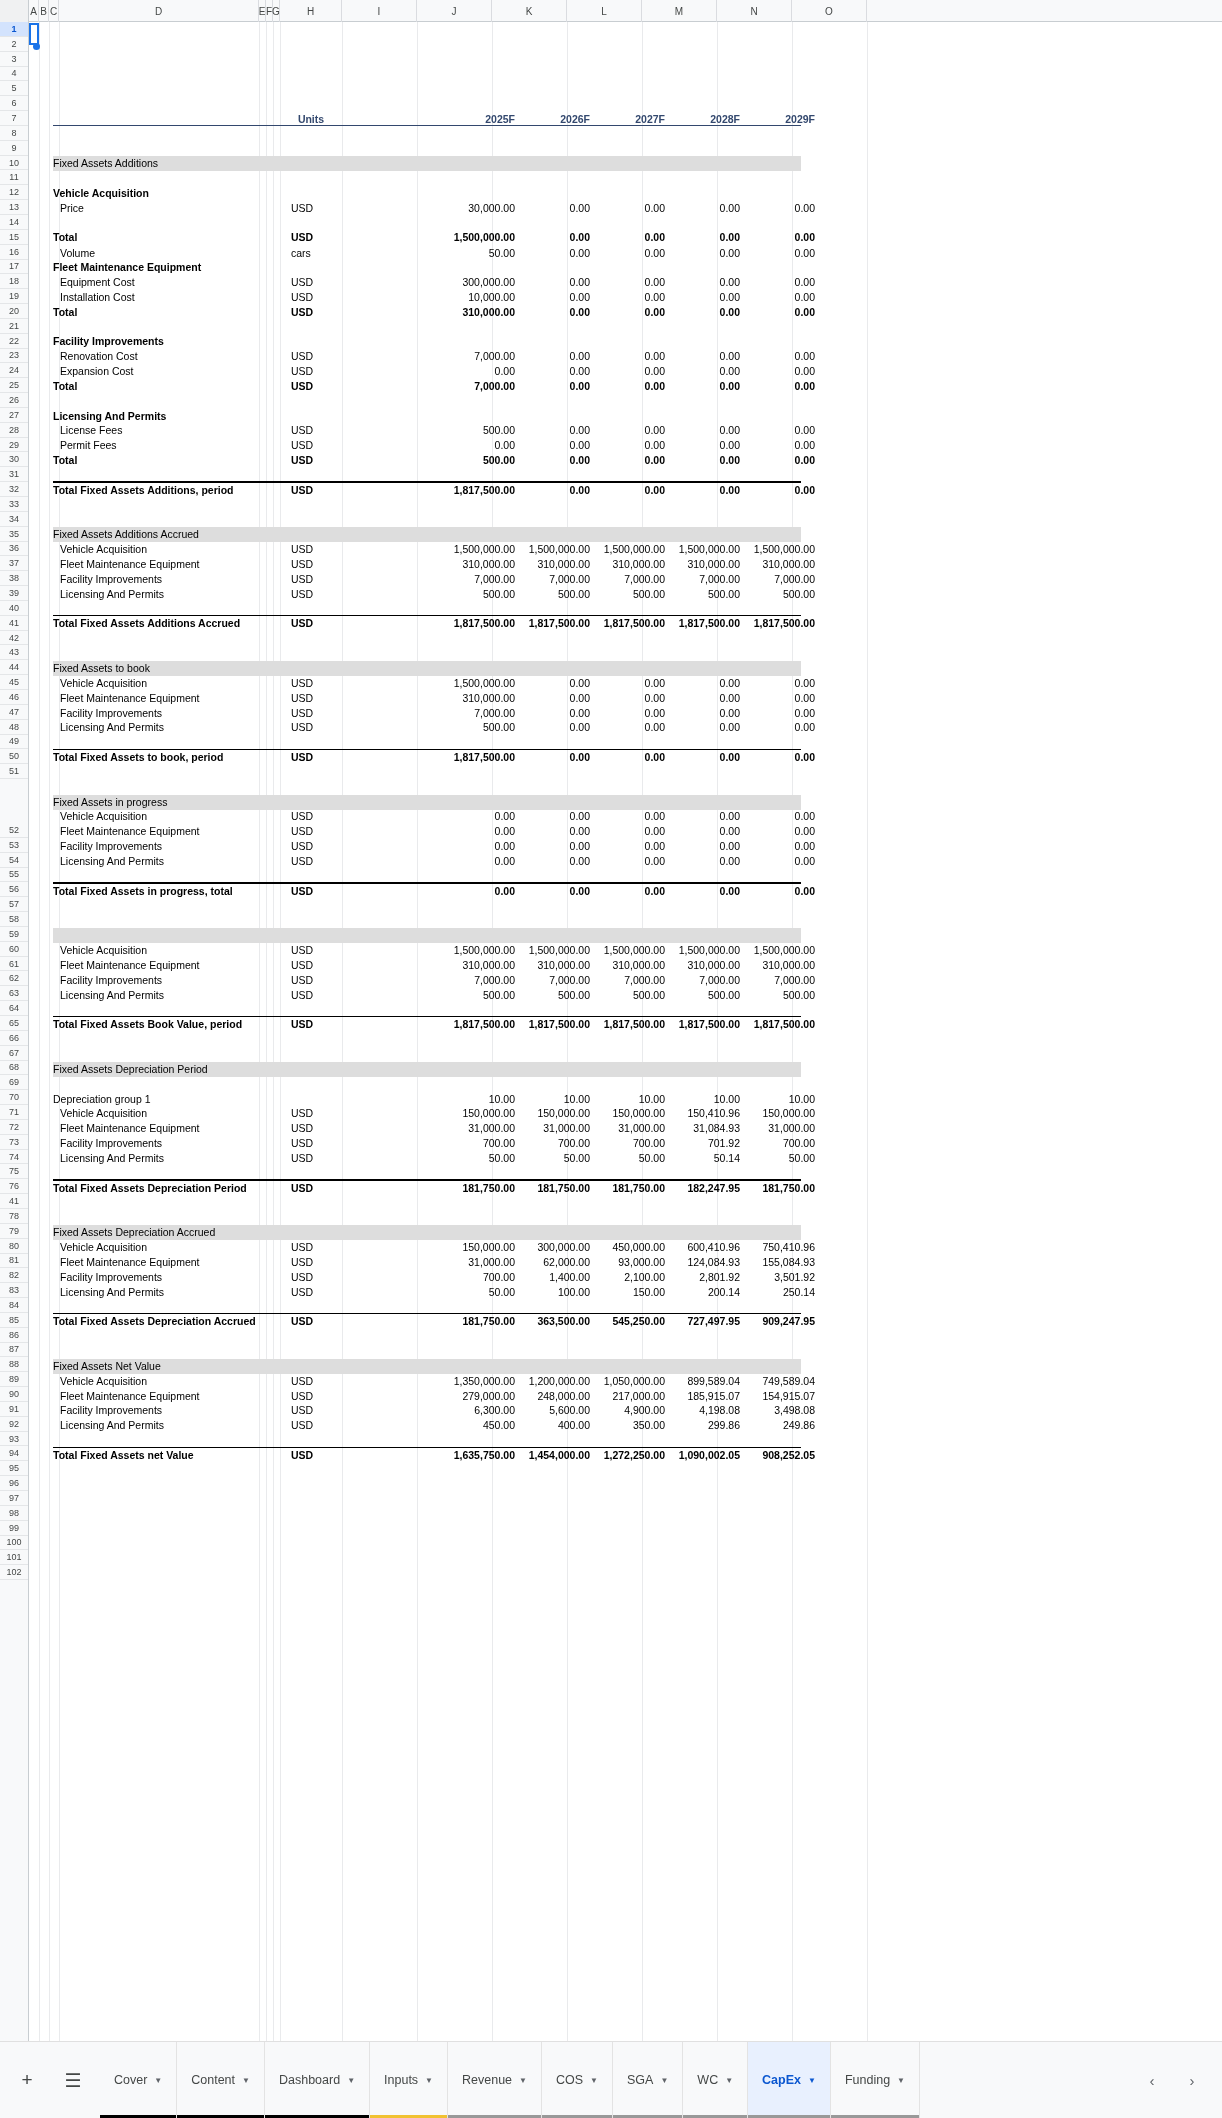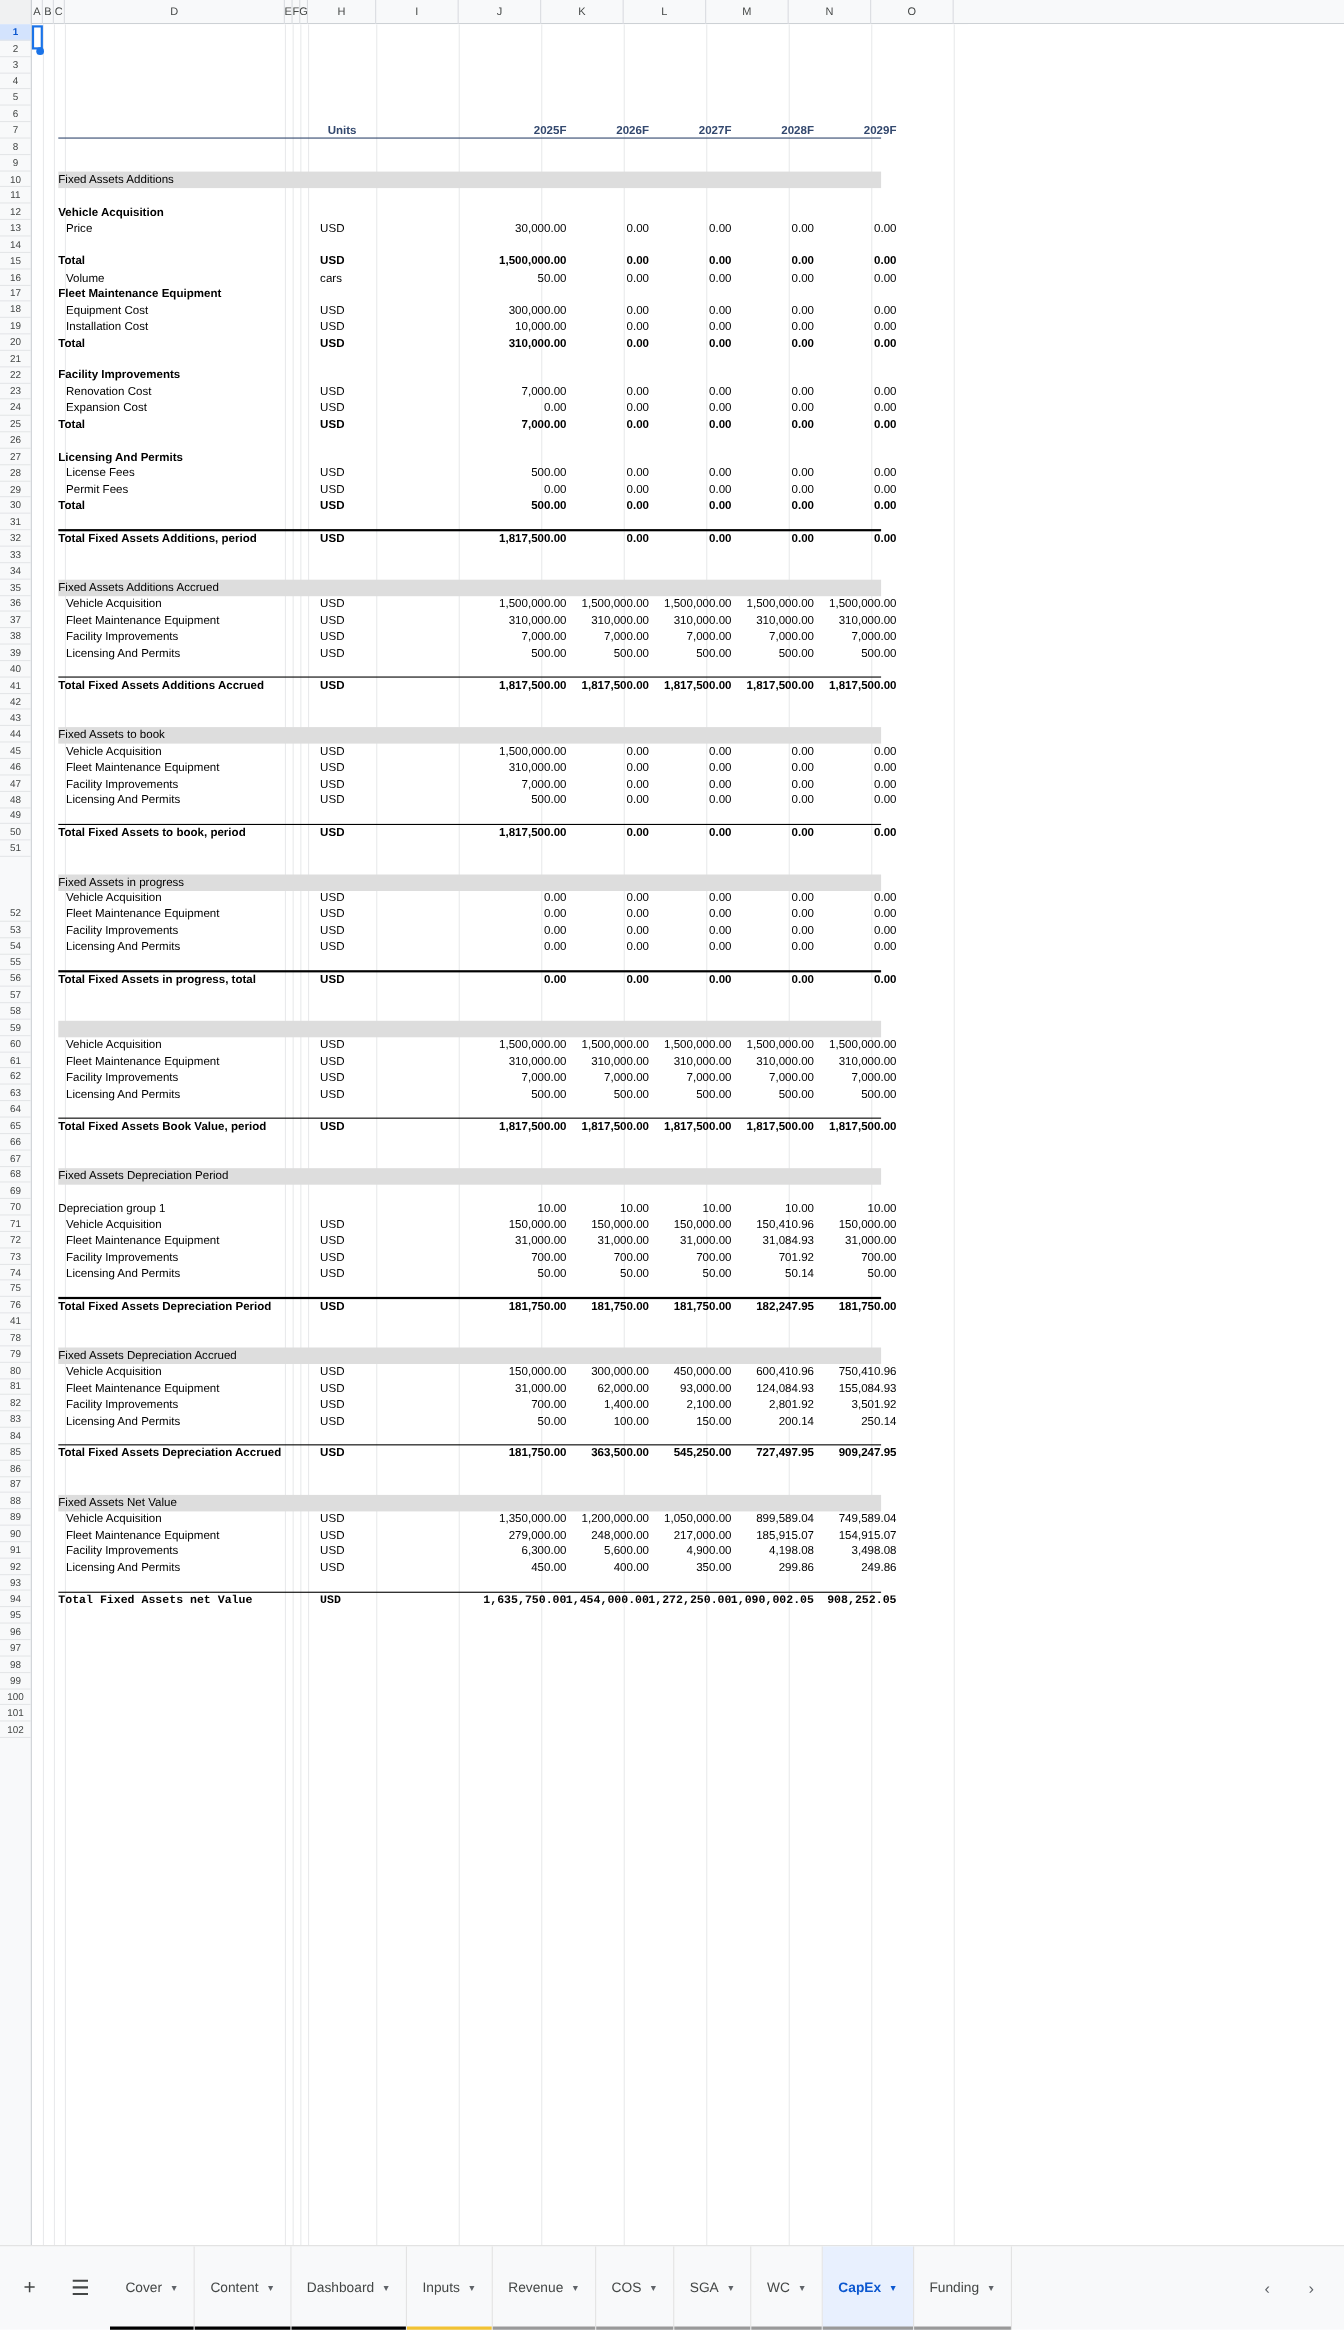--- a/index.html
+++ b/index.html
@@ -774,21 +774,21 @@
         <div class="row" style="top: 1395.9px;">
           <span class="lbl ind">Licensing And Permits</span>
           <span class="units">USD</span>
           <span class="num c2025">450.00</span>
           <span class="num c2026">400.00</span>
           <span class="num c2027">350.00</span>
           <span class="num c2028">299.86</span>
           <span class="num c2029">249.86</span>
         </div>
         <div class="brule" style="top: 1424.6px;"></div>
-        <div class="row" style="top: 1425.6px; font-family: Liberation Mono, monospace;">
+        <div class="row" style="top: 1425.6px;">
           <span class="lbl bold">Total Fixed Assets net Value</span>
           <span class="units bold">USD</span>
           <span class="num c2025 bold">1,635,750.00</span>
           <span class="num c2026 bold">1,454,000.00</span>
           <span class="num c2027 bold">1,272,250.00</span>
           <span class="num c2028 bold">1,090,002.05</span>
           <span class="num c2029 bold">908,252.05</span>
         </div>
       </div>
 

